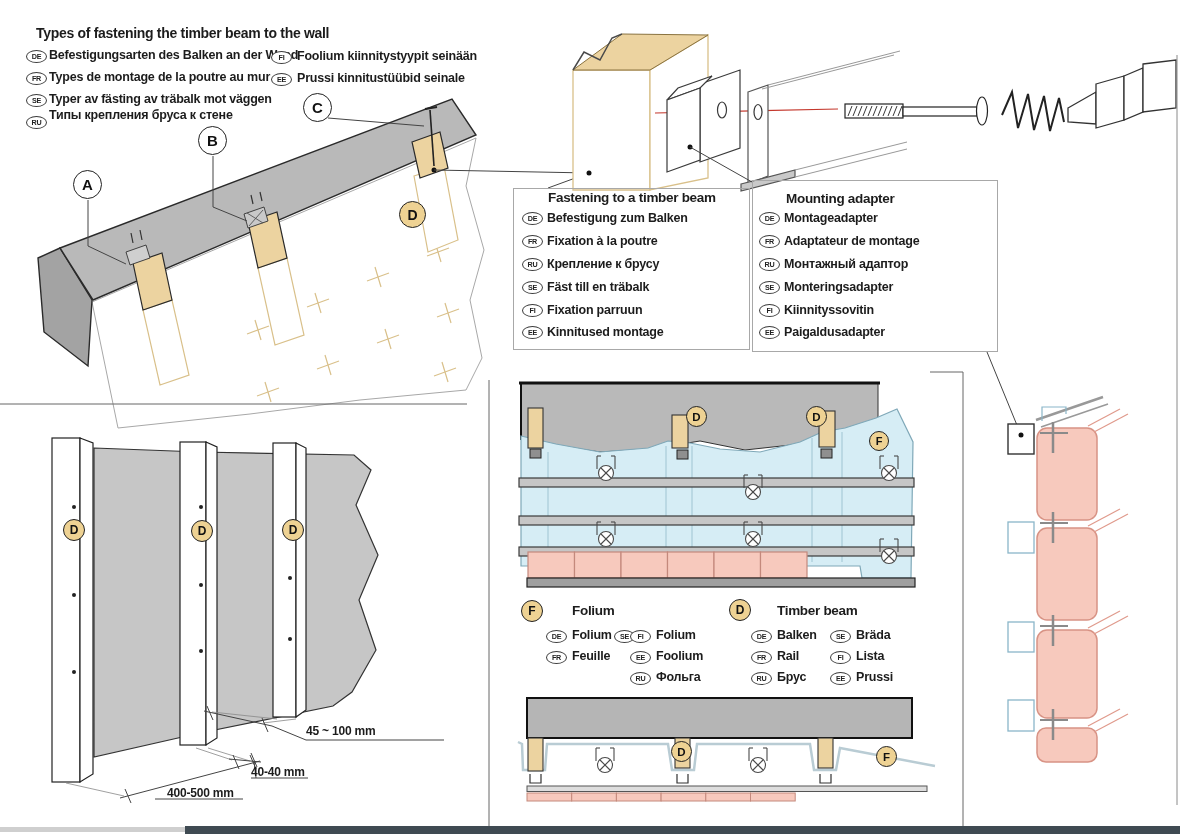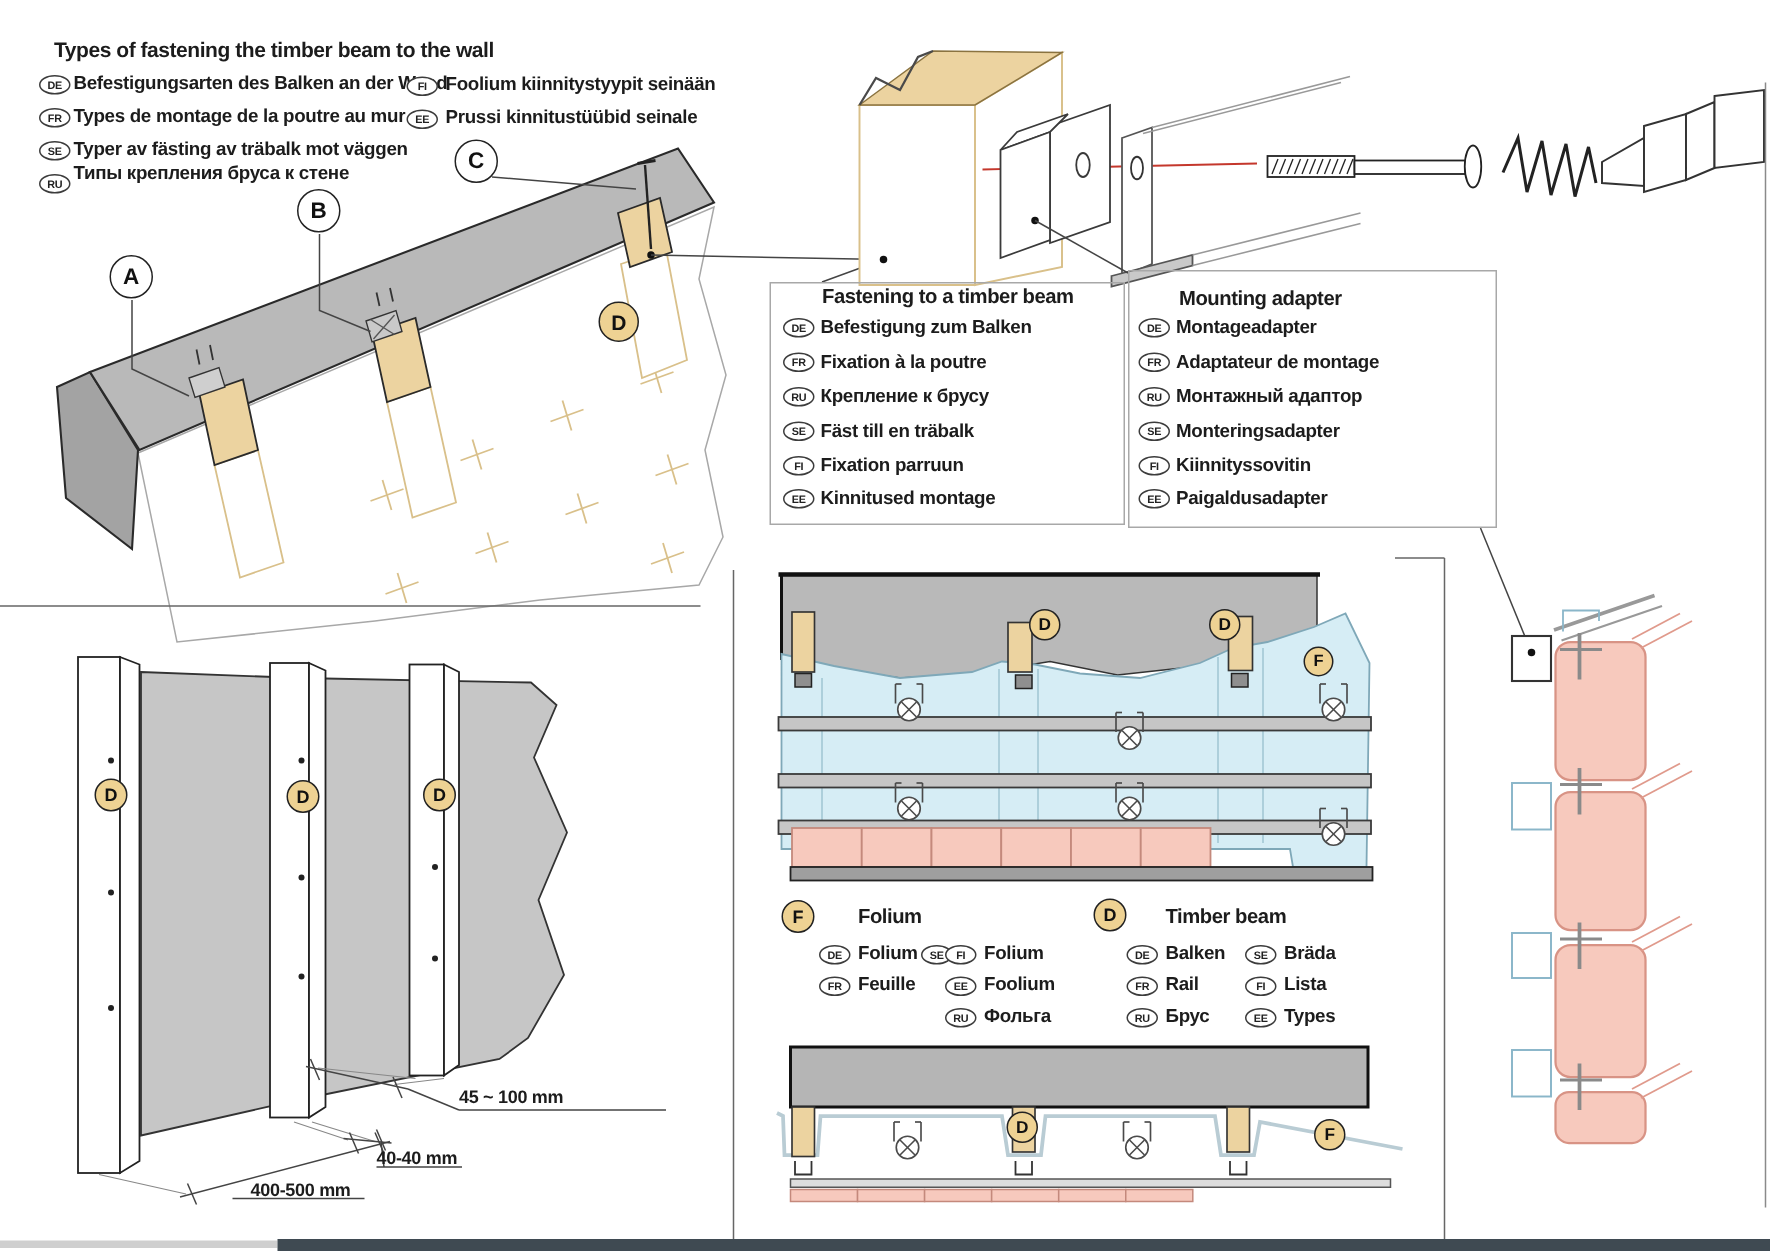--- a/index.html
+++ b/index.html
@@ -375,21 +375,21 @@
 <div class="t" style="left:777px;top:628px">Balken</div>
 <span class="badge" style="left:751px;top:651px">FR</span>
 <div class="t" style="left:777px;top:649px">Rail</div>
 <span class="badge" style="left:751px;top:672px">RU</span>
 <div class="t" style="left:777px;top:670px">Брус</div>
 <span class="badge" style="left:830px;top:630px">SE</span>
 <div class="t" style="left:856px;top:628px">Bräda</div>
 <span class="badge" style="left:830px;top:651px">FI</span>
 <div class="t" style="left:856px;top:649px">Lista</div>
 <span class="badge" style="left:830px;top:672px">EE</span>
-<div class="t" style="left:856px;top:670px">Types</div>
+<div class="t" style="left:856px;top:670px">Prussi</div>
 
 <div class="t dim" style="left:306px;top:724px">45 ~ 100 mm</div>
 <div class="t dim" style="left:251px;top:765px">40-40 mm</div>
 <div class="t dim" style="left:167px;top:786px">400-500 mm</div>
 
 <div class="lcircle c29" style="left:73px;top:170px">A</div>
 <div class="lcircle c29" style="left:198px;top:126px">B</div>
 <div class="lcircle c29" style="left:303px;top:93px">C</div>
 <div class="lcircle tan c27" style="left:399px;top:201px">D</div>
 <div class="lcircle tan c22" style="left:63px;top:519px">D</div>

